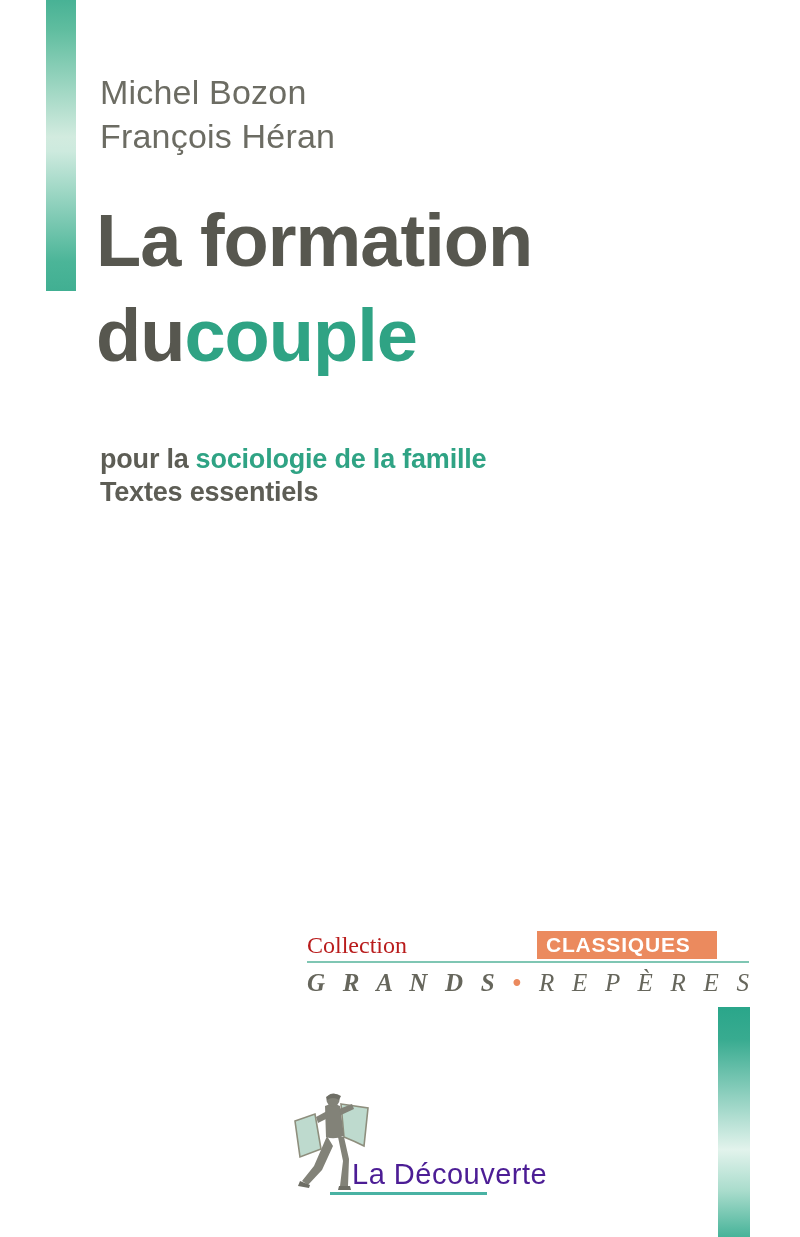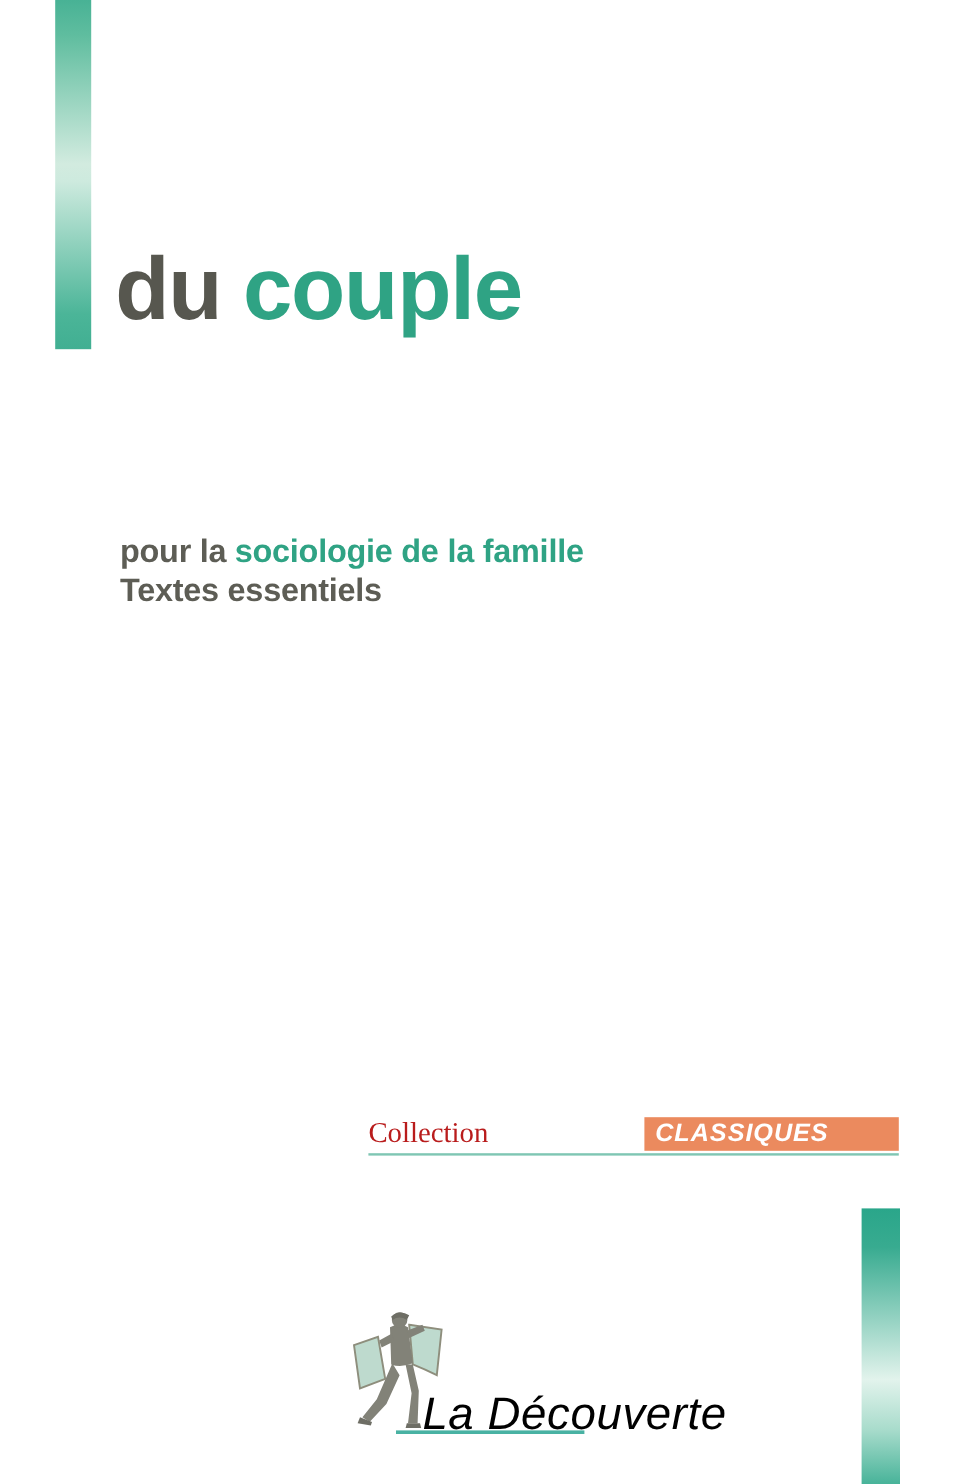--- a/index.html
+++ b/index.html
@@ -41,21 +41,21 @@
   
   .title {
     position: absolute;
     left: 96px; top: 193px;
     font-size: 74px;
     line-height: 95px;
     font-weight: 700;
     letter-spacing: -1px;
     color: #57574f;
   }
-  .title .green { color: #2fa384; margin-left: 18px; }
+  .title .green { color: #2fa384; }
 
   
   .subtitle {
     position: absolute;
     left: 100px; top: 443px;
     font-size: 27px;
     line-height: 33px;
     font-weight: 700;
     letter-spacing: -0.2px;
     color: #5d5d55;
@@ -66,31 +66,30 @@
   .collection-label {
     position: absolute;
     left: 307px; top: 932px;
     font-family: "Liberation Serif", serif;
     font-size: 24px;
     color: #b91c1c;
   }
   .badge {
     position: absolute;
     left: 537px; top: 931px;
-    width: 212px; height: 28px;
+    width: 180px; height: 28px;
     background: #eb8a5e;
     color: #ffffff;
     font-size: 21px;
     font-weight: 700;
     letter-spacing: 0.8px;
     display: flex;
     align-items: center;
     padding-left: 9px;
     box-sizing: border-box;
-    font-style: italic;
   }
   .collection-rule {
     position: absolute;
     left: 307px; top: 961px;
     width: 442px; height: 2px;
     background: #7fc6b3;
   }
   .series {
     position: absolute;
     left: 307px; top: 969px;
@@ -109,55 +108,64 @@
   
   .figure-wrap {
     position: absolute;
     left: 294px; top: 1091px;
     width: 78px; height: 102px;
     opacity: 0.9;
   }
   .publisher-name {
     position: absolute;
     left: 352px; top: 1158px;
-    font-size: 38px;
-    font-style: italic;
+    font-size: 29px;
     font-weight: 400;
-    color: #000000;
+    color: #4c1d95;
     letter-spacing: 0.5px;
   }
   .publisher-underline {
     position: absolute;
     left: 330px; top: 1192px;
     width: 157px; height: 3px;
     background: #49b2a3;
   }
 </style>
 </head>
 <body>
 
 <div class="cover">
 
   <div class="bar-left"></div>
   <div class="bar-right"></div>
 
+  <div class="authors">
+    <div>Michel Bozon</div>
+    <div>François Héran</div>
+  </div>
 
   <div class="title">
+    <div>La formation</div>
     <div><span>du</span><span class="green">couple</span></div>
   </div>
 
   <div class="subtitle">
     <div><span>pour la</span><span class="green">sociologie de la famille</span></div>
     <div>Textes essentiels</div>
   </div>
 
   <div class="collection-label">Collection</div>
   <div class="badge">CLASSIQUES</div>
   <div class="collection-rule"></div>
 
+  <div class="series">
+    <span class="w1">G R A N D S</span>
+    <span class="dot">•</span>
+    <span class="w2">R E P È R E S</span>
+  </div>
 
   <div class="figure-wrap">
     <svg width="78" height="102" viewBox="0 0 78 102">
 
       <polygon points="1,30 21,23 27,58 6,66" fill="#b7d7c9" stroke="#82826f" stroke-width="1.6"></polygon>
 
       <path d="M47,13 L74,17 L70,55 Q60,50 50,46 Z" fill="#b7d7c9" stroke="#82826f" stroke-width="1.6"></path>
 
       <path d="M31,15 Q39,11 46,15 L50,45 Q40,49 32,46 Z" fill="#75756a"></path>
 

